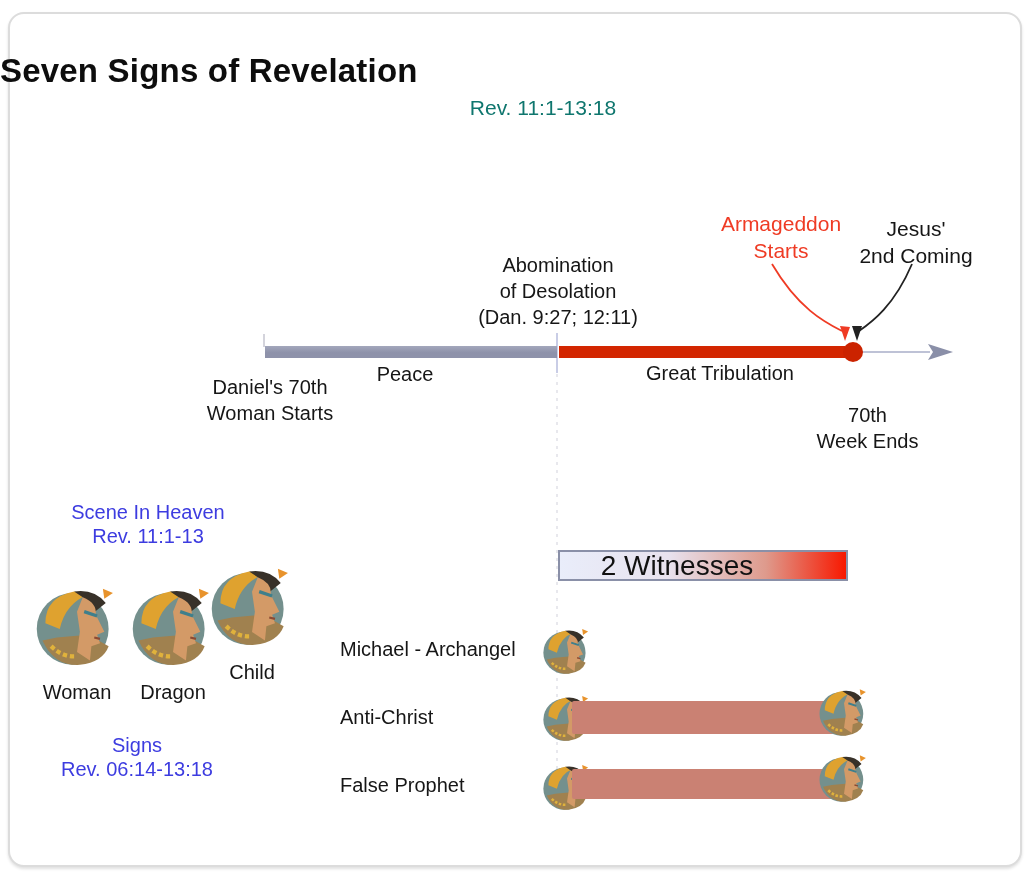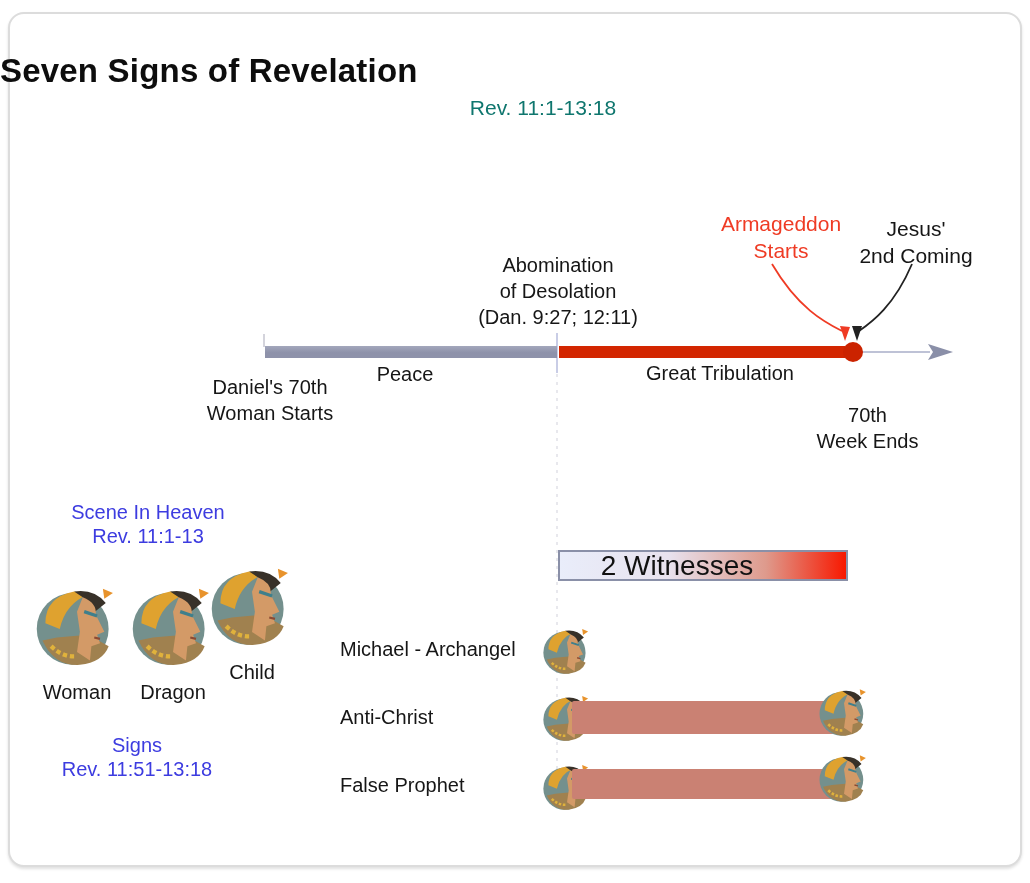--- a/index.html
+++ b/index.html
@@ -152,21 +152,21 @@
   <path d="M37 22 l9 3" stroke="#3e7f8c" stroke-width="2.2" fill="none"></path>
   <path d="M44 40 l4 1" stroke="#8c4a33" stroke-width="1.6" fill="none"></path>
   <path d="M14 46 q8 8 18 7" stroke="#e0b23c" stroke-width="3" fill="none" stroke-dasharray="3 2"></path>
   <path d="M50 6 l7 3 -6 4 Z" fill="#e8932c"></path>
 </svg></span>
       <div class="figure-label">Child</div>
     </div>
 
     <div class="lbl blue-heading" style="left:28px;top:733px;width:218px;line-height:24px;">
       <span>Signs</span><br>
-      <span>Rev. 11:51-13:18</span>
+      <span>Rev. 06:14-13:18</span>
     </div>
 
     <div class="lbl" style="left:340px;top:636px;width:200px;text-align:left;">Michael - Archangel</div>
     <span class="head-icon" style="left:540px;top:624px;">
 <svg viewBox="0 0 64 64" xmlns="http://www.w3.org/2000/svg">
   <circle cx="29" cy="34" r="25" fill="#74908d"></circle>
   <path d="M8 42 Q16 60 34 59 Q50 57 54 46 L40 38 18 40 Z" fill="#a0814f"></path>
   <path d="M10 30 Q10 12 30 8 L40 10 Q24 16 20 34 Z" fill="#dfa22f"></path>
   <path d="M30 8 Q44 6 52 16 L42 24 36 12 Z" fill="#383129"></path>
   <path d="M36 12 Q46 16 45 24 L51 36 46 38 48 44 42 46 41 56 32 50 34 36 32 22 Z" fill="#d39a67"></path>

